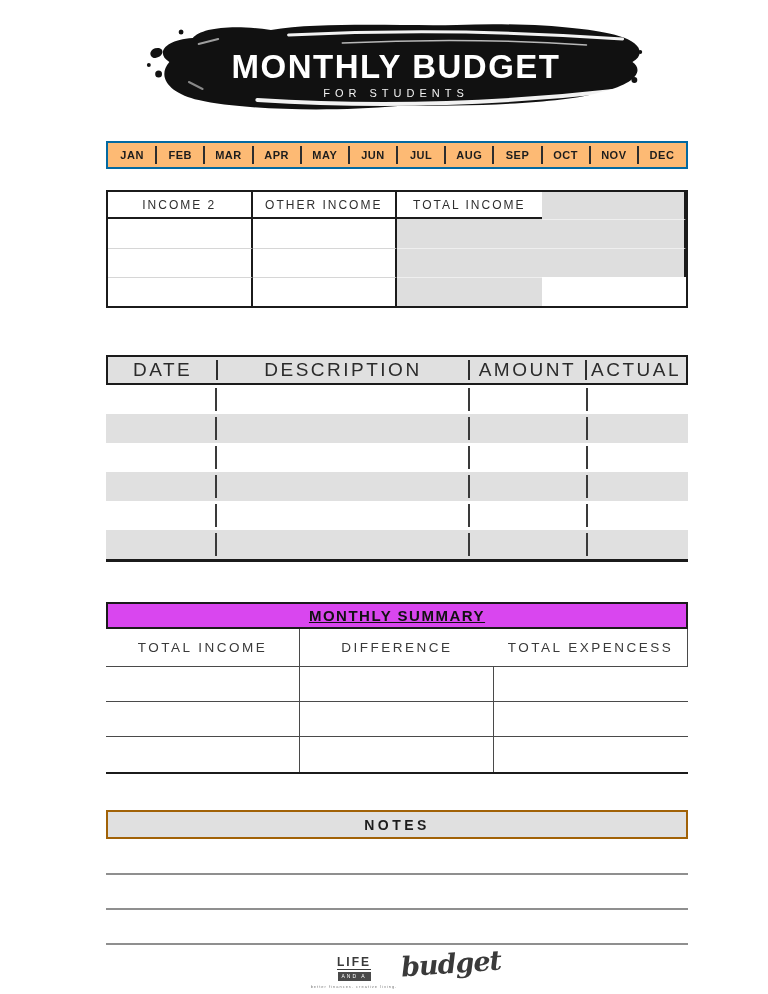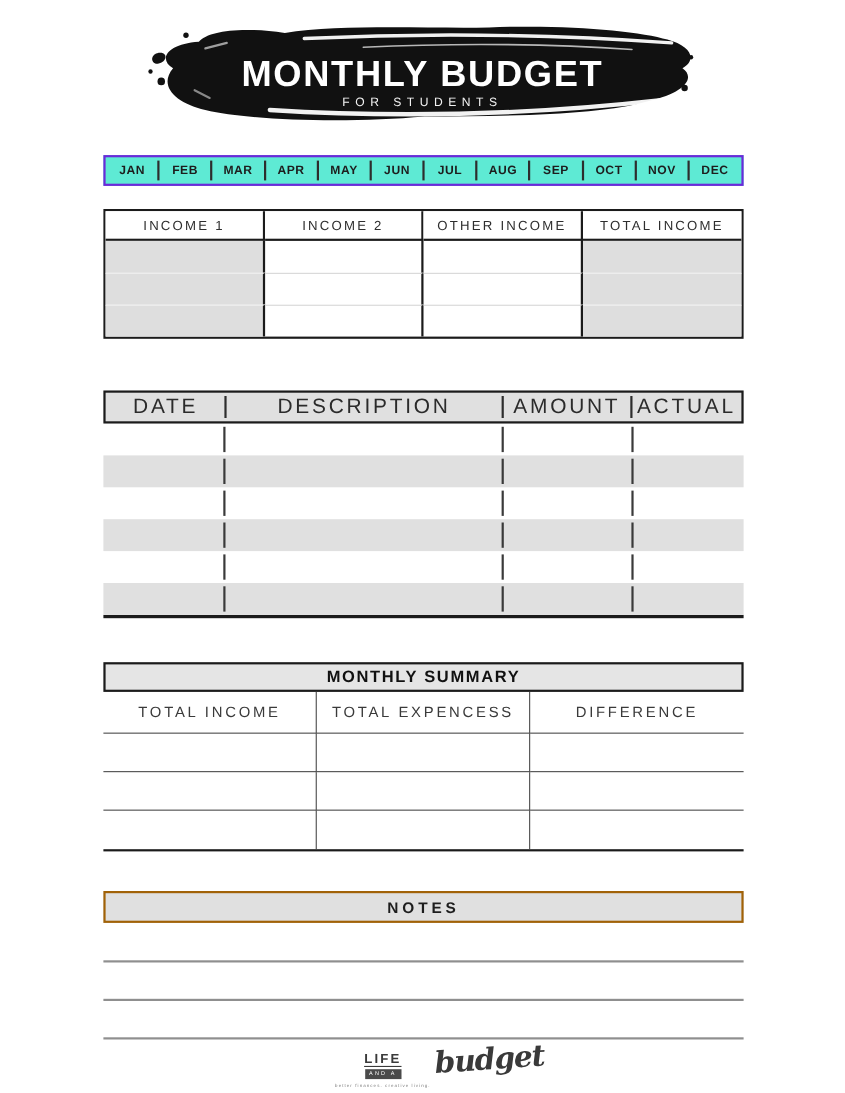--- a/index.html
+++ b/index.html
@@ -4,39 +4,39 @@
 <style>
   * { margin:0; padding:0; box-sizing:border-box; }
   html,body { width:768px; height:994px; }
   body {
     background:#ffffff;
     font-family:"Liberation Sans","DejaVu Sans",sans-serif;
     color:#222;
     position:relative;
     overflow:hidden;
   }
-  .page { position:absolute; inset:0; background:#ffffff; }
+  .page { position:absolute; inset:0; background:#ffffff;margin-left:12px; }
 
   
   .banner { position:absolute; left:130px; top:20px; width:508px; height:100px; }
   .banner svg { position:absolute; inset:0; width:100%; height:100%; }
   .banner-text { position:absolute; inset:0; text-align:center; }
   .banner-title {
     position:absolute; top:28px; left:0; right:0;
     font-size:33px; font-weight:800; letter-spacing:1.5px; color:#ffffff;
   }
   .banner-sub {
     position:absolute; top:67px; left:0; right:0;
     font-size:11px; font-weight:400; letter-spacing:5px; color:#f2f2f2;
   }
 
   
   .months {
     position:absolute; left:94px; top:141px; width:582px; height:28px;
-    background:#5eead4; border:2px solid #6d28d9;
+    background:#fdba74; border:2px solid #0369a1;
     display:flex; align-items:stretch;justify-content:space-between;
   }
   .month {
     flex:1; display:flex; align-items:center; justify-content:center;
     font-size:11px; font-weight:700; letter-spacing:0.5px; color:#1d1d1d;
     position:relative;
   }
   .month:not(:last-child)::after {
     content:""; position:absolute; right:-1px; top:12%; height:76%; width:2px;
     background:#2d2d2d;
@@ -81,23 +81,23 @@
   .exp-row.alt { background:#e0e0e0; }
   .exp-row .bcell { position:relative; }
   .exp-row .bcell:not(:last-child)::after {
     content:""; position:absolute; right:-1px; top:10%; height:80%; width:2px;
     background:#3a3a3a;
   }
 
   
   .summary { position:absolute; left:94px; top:602px; width:582px; }
   .sum-title {
-    height:27px; background:#e5e5e5; border:2.5px solid #1b1b1b;
-    display:flex; align-items:center; justify-content:center;
-    font-size:15px; font-weight:700; letter-spacing:1.5px; color:#111;
+    height:27px; background:#d946ef; border:2.5px solid #1b1b1b;
+    display:flex; align-items:center; justify-content:center;
+    font-size:15px; font-weight:700; letter-spacing:1.5px; color:#111;text-decoration:underline;
   }
   .sum-table {
     display:grid; grid-template-columns:1fr 1fr 1fr;
     grid-template-rows:38px 35px 35px 35px;
     border-bottom:2.5px solid #1b1b1b;
   }
   .sum-table .cell { position:relative; border-bottom:1px solid #4a4a4a; }
   .sum-table .lastrow { border-bottom:none; }
   .sum-table .vline { border-right:1.5px solid #4a4a4a; }
   .sum-table .hcell {
@@ -178,21 +178,20 @@
     <div class="month">JUN</div>
     <div class="month">JUL</div>
     <div class="month">AUG</div>
     <div class="month">SEP</div>
     <div class="month">OCT</div>
     <div class="month">NOV</div>
     <div class="month">DEC</div>
   </div>
 
   <div class="income">
-    <div class="cell hcell colborder">INCOME 1</div>
     <div class="cell hcell colborder">INCOME 2</div>
     <div class="cell hcell colborder">OTHER INCOME</div>
     <div class="cell hcell">TOTAL INCOME</div>
 
     <div class="cell shaded colborder"></div>
     <div class="cell colborder"></div>
     <div class="cell colborder"></div>
     <div class="cell shaded"></div>
 
     <div class="cell shaded colborder r2"></div>
@@ -250,22 +249,22 @@
           <div class="bcell"></div>
           <div class="bcell"></div>
       </div>
     </div>
   </div>
 
   <div class="summary">
     <div class="sum-title">MONTHLY SUMMARY</div>
     <div class="sum-table">
       <div class="cell hcell vline">TOTAL INCOME</div>
+      <div class="cell hcell">DIFFERENCE</div>
       <div class="cell hcell vline">TOTAL EXPENCESS</div>
-      <div class="cell hcell">DIFFERENCE</div>
 
       <div class="cell vline"></div>
       <div class="cell vline"></div>
       <div class="cell"></div>
 
       <div class="cell vline"></div>
       <div class="cell vline"></div>
       <div class="cell"></div>
 
       <div class="cell lastrow vline"></div>

